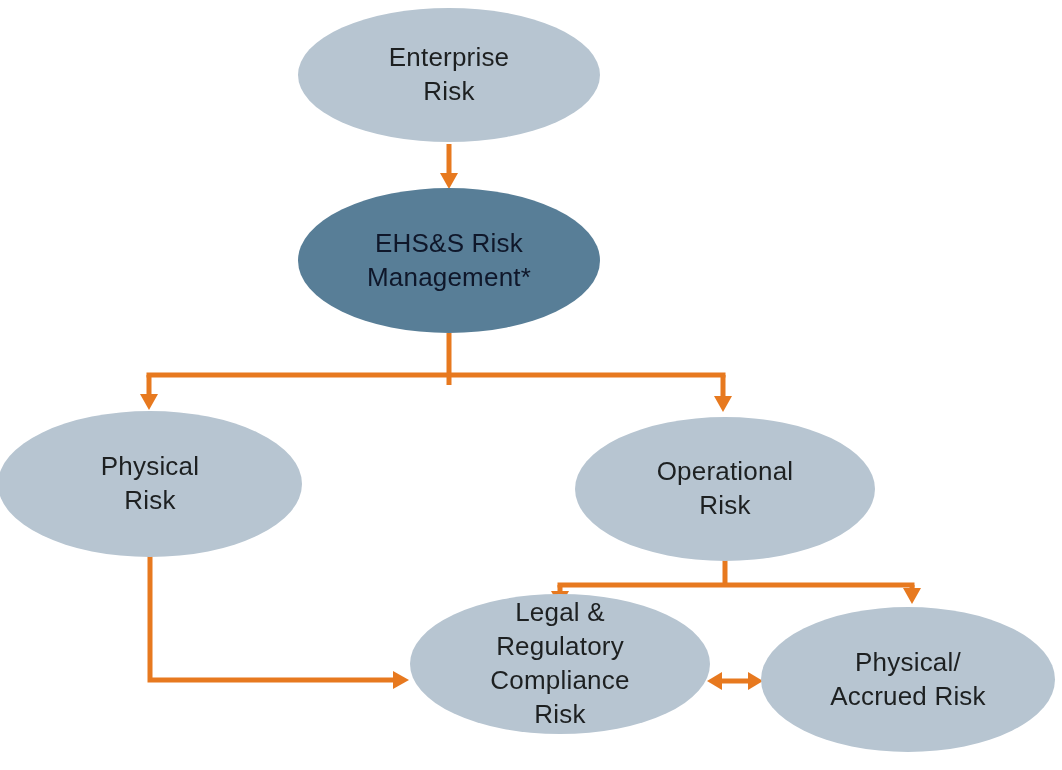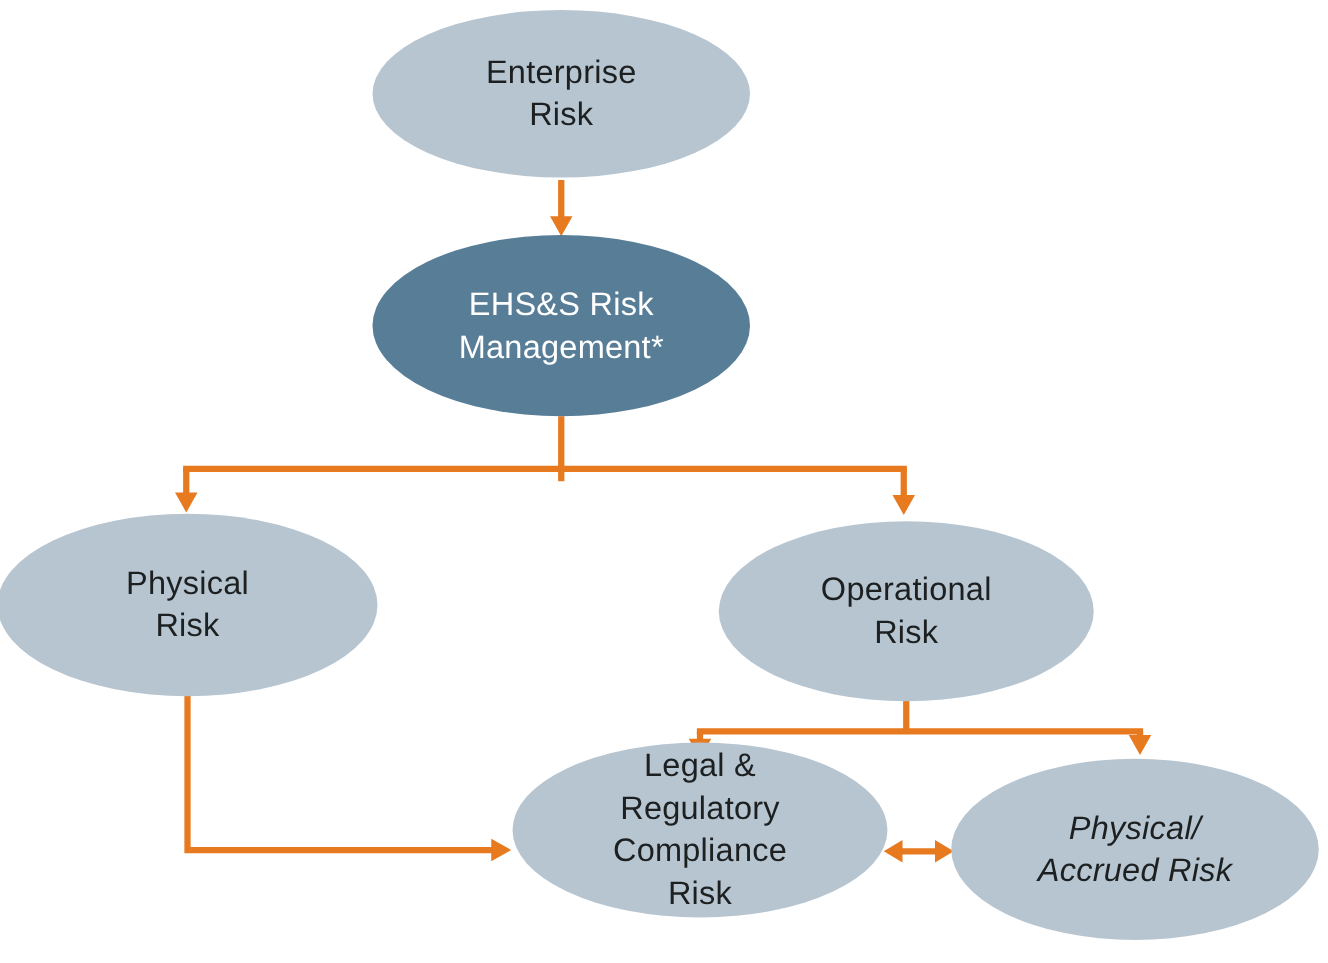--- a/index.html
+++ b/index.html
@@ -23,21 +23,21 @@
     align-items: center;
     justify-content: center;
     text-align: center;
     white-space: pre-line;
     font-size: 26px;
     line-height: 1.3;
     color: #1d2021;
     letter-spacing: 0.2px;
   }
   .node--light { background: #b7c5d1; }
-  .node--dark  { background: #587e97; color: #ffffff; }
+  .node--dark  { background: #587e97; color: #0f172a; }
 </style>
 </head>
 <body>
 
 <div class="canvas">
 
   <svg class="connectors" viewBox="0 0 1062 770" xmlns="http://www.w3.org/2000/svg">
 
     <g stroke="#e7791f" stroke-width="5" fill="#e7791f">
       <path d="M449 144 L449 175" fill="none"></path>
@@ -94,18 +94,18 @@
 Risk</span>
   </div>
 
   <div class="node node--light" style="left:410px; top:594px; width:300px; height:140px;">
     <span>Legal &amp;
 Regulatory
 Compliance
 Risk</span>
   </div>
 
-  <div class="node node--light" style="left:761px; top:607px; width:294px; height:145px;font-style:italic;">
+  <div class="node node--light" style="left:761px; top:607px; width:294px; height:145px;">
     <span>Physical/
 Accrued Risk</span>
   </div>
 
 </div>
 
 </body></html>

